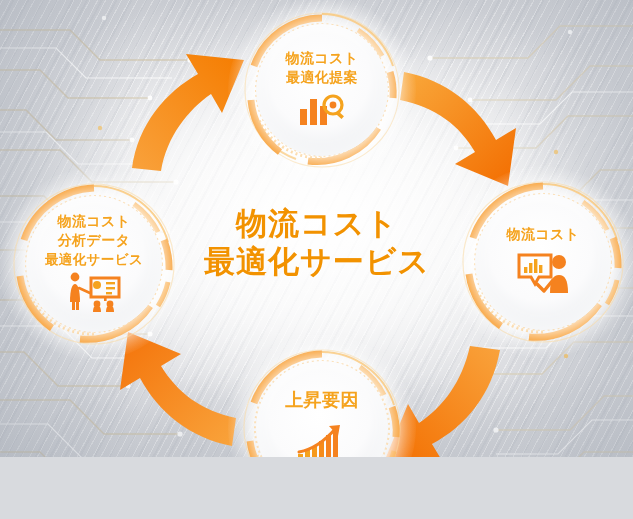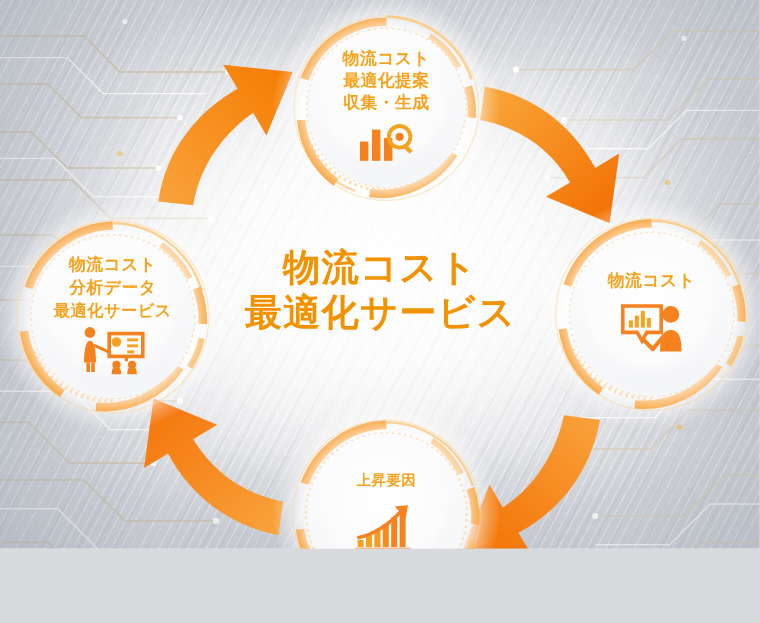--- a/index.html
+++ b/index.html
@@ -78,21 +78,21 @@
   .node .icon{margin-top:6px;}
 
   
   #node-top{left:238px;top:6px;width:168px;height:168px;}
   #node-right{left:457px;top:176px;width:172px;height:172px;}
   #node-bottom{left:238px;top:343px;width:168px;height:170px;}
   #node-left{left:8px;top:178px;width:172px;height:172px;}
 
   #node-top .labels span{font-size:14px;}
   #node-right .labels span{font-size:14px;}
-  #node-bottom .labels span{font-size:12px;}
+  #node-bottom .labels span{font-size:18px;}
   #node-left .labels span{font-size:14px;}
   #node-left .labels span:nth-child(3){font-size:13.5px;}
 
   
   #center-title{
     position:absolute;left:186px;top:205px;width:262px;
     text-align:center;line-height:1.22;
   }
   #center-title span{
     display:block;
@@ -241,21 +241,20 @@
         <path d="M84 152 A68 68 0 0 1 20 112" stroke="#f6a22a" stroke-width="3" stroke-dasharray="2 3" opacity=".8"></path>
         <circle cx="84" cy="84" r="60" stroke="#fbd9a2" stroke-width="1" opacity=".8"></circle>
         <circle cx="84" cy="84" r="57" stroke="#ffffff" stroke-width="2" opacity=".85"></circle>
       </g>
     </svg>
     <div class="disc"></div>
     <div class="content">
       <div class="labels">
         <span>物流コスト</span>
         <span>最適化提案</span>
-        <span>収集・生成</span>
       </div>
       <div class="icon">
         <svg width="48" height="34" viewBox="0 0 48 34">
           <rect x="2" y="16" width="7" height="16" fill="#f5821f"></rect>
           <rect x="12" y="6" width="7" height="26" fill="#f5821f"></rect>
           <rect x="22" y="13" width="7" height="19" fill="#f5821f"></rect>
           <circle cx="35" cy="12" r="9" fill="none" stroke="#f5a31e" stroke-width="3.2"></circle>
           <circle cx="35" cy="12" r="3.4" fill="#f5821f"></circle>
           <rect x="40" y="18" width="8" height="3.6" fill="#f5a31e" transform="rotate(42 40 18)"></rect>
         </svg>

